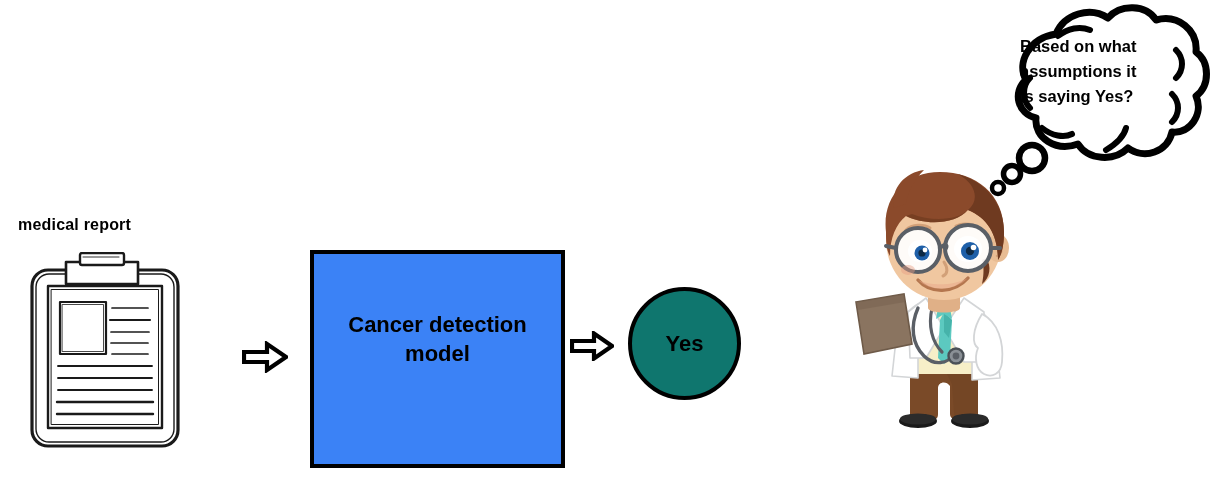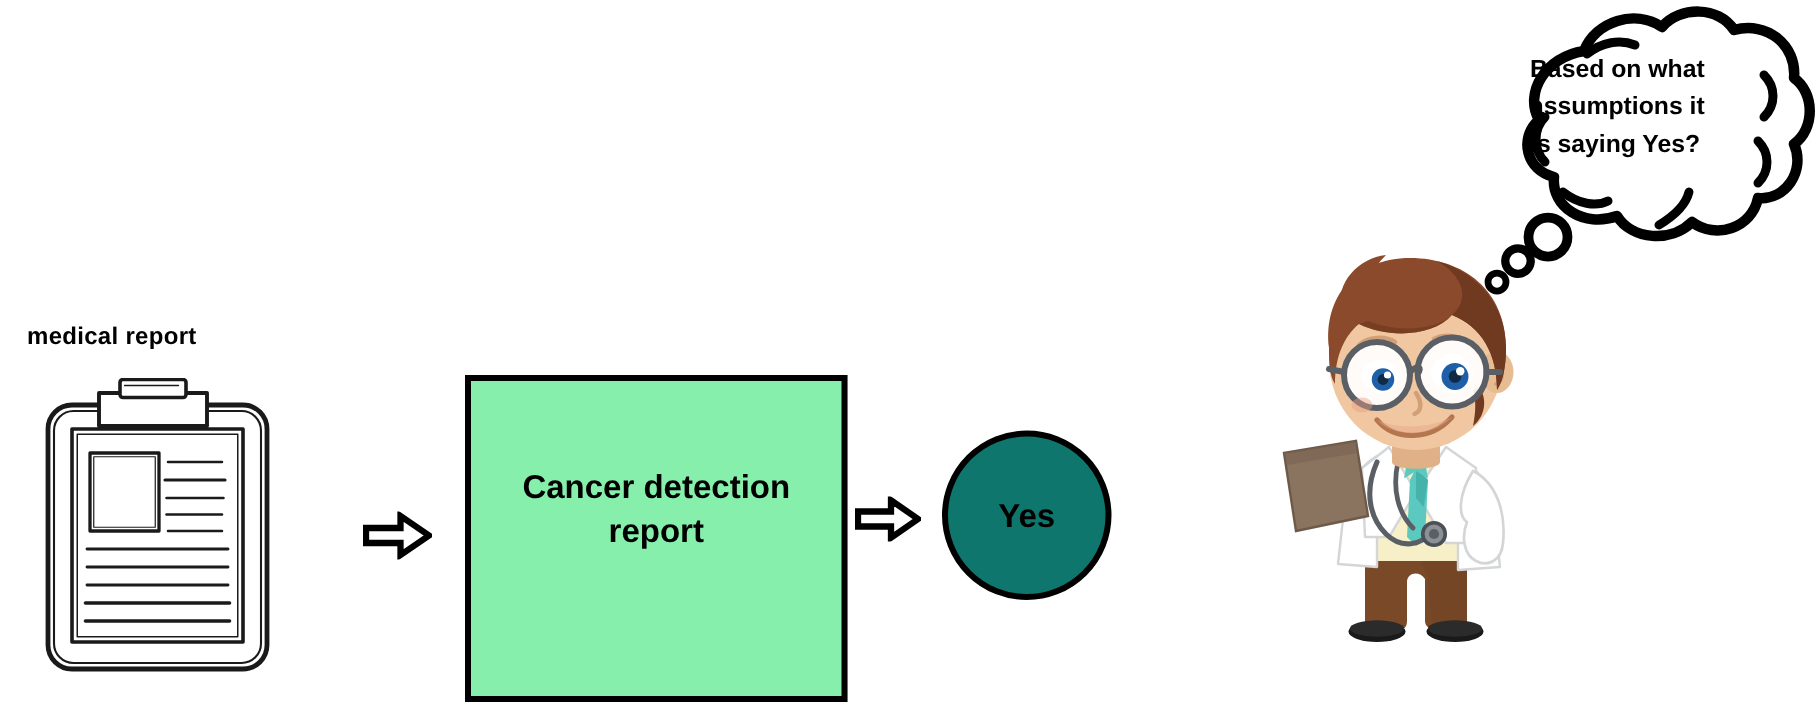--- a/index.html
+++ b/index.html
@@ -46,21 +46,21 @@
 
   
   #model-box {
     position: absolute;
     left: 310px;
     top: 250px;
     width: 255px;
     height: 218px;
     border: 4px solid #000000;
     box-sizing: border-box;
-    background: #86efac;
+    background: #3b82f6;
   }
   #model-box-label {
     position: absolute;
     left: 0;
     right: 0;
     top: 56px;
     text-align: center;
     font-size: 22px;
     font-weight: bold;
     color: #000000;
@@ -161,21 +161,21 @@
 
   <div class="block-arrow" style="left:242px; top:341px;">
     <svg viewBox="0 0 46 32" width="46" height="32" xmlns="http://www.w3.org/2000/svg">
       <polygon points="2,11 25,11 25,3 44,16 25,29 25,21 2,21" fill="#ffffff" stroke="#000000" stroke-width="4.2" stroke-linejoin="miter"></polygon>
     </svg>
   </div>
 
   <div id="model-box">
     <div id="model-box-label">
       <div>Cancer detection</div>
-      <div>report</div>
+      <div>model</div>
     </div>
   </div>
 
   <div class="block-arrow" style="left:570px; top:331px;">
     <svg viewBox="0 0 44 30" width="44" height="30" xmlns="http://www.w3.org/2000/svg">
       <polygon points="2,10 24,10 24,2.5 42,15 24,27.5 24,20 2,20" fill="#ffffff" stroke="#000000" stroke-width="4.2" stroke-linejoin="miter"></polygon>
     </svg>
   </div>
 
   <div id="output-circle">

